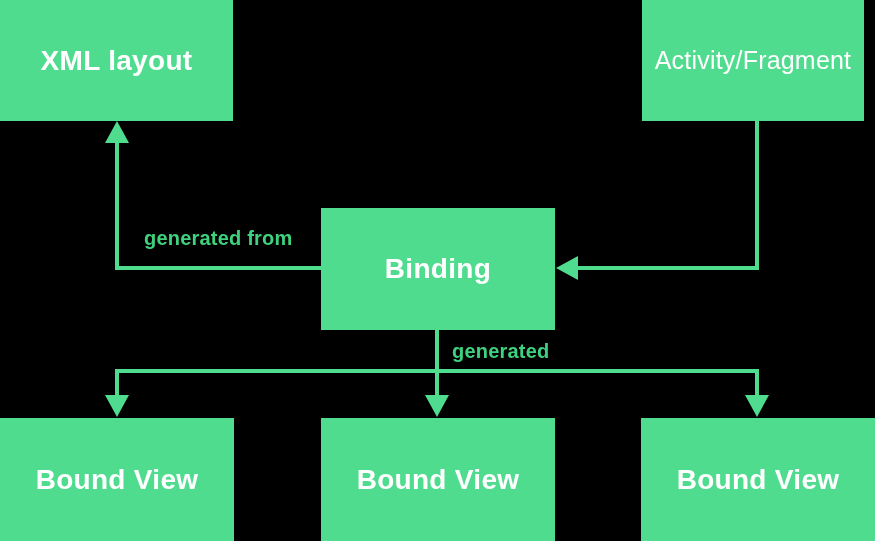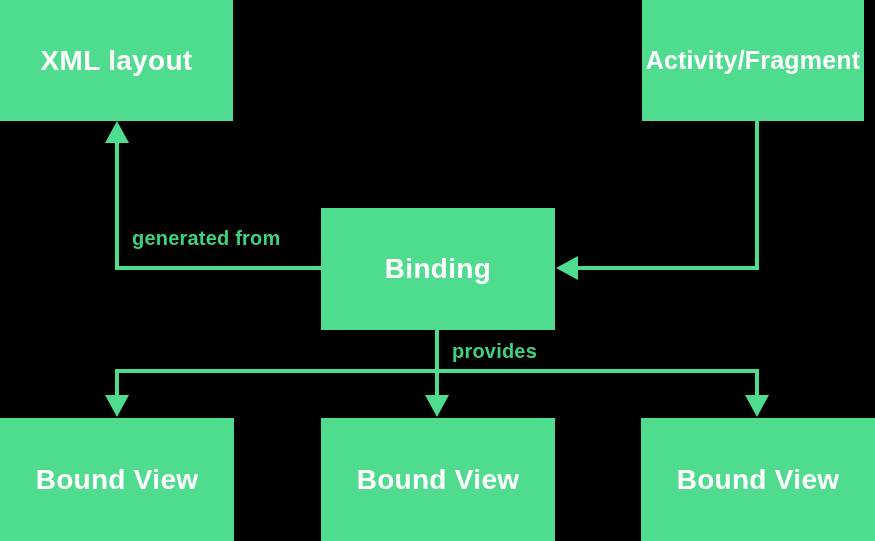--- a/index.html
+++ b/index.html
@@ -26,21 +26,21 @@
     display: flex;
     align-items: center;
     justify-content: center;
     text-align: center;
     font-weight: bold;
     font-size: 28px;
     letter-spacing: 0.3px;
   }
   .node-xml      { left: 0px;   top: 0px;   width: 233px; height: 121px; }
   .node-activity { left: 642px; top: 0px;   width: 222px; height: 121px;
-                   font-weight: bold; font-size: 25px; letter-spacing: 0.2px; }
+                   font-weight: normal; font-size: 25px; letter-spacing: 0.2px; }
   .node-binding  { left: 321px; top: 208px; width: 234px; height: 122px;
                    flex-direction: row; line-height: 36px; }
   .node-bound1   { left: 0px;   top: 418px; width: 234px; height: 123px; }
   .node-bound2   { left: 321px; top: 418px; width: 234px; height: 123px; }
   .node-bound3   { left: 641px; top: 418px; width: 234px; height: 123px; }
 
   .edge-line { position: absolute; background: var(--color-edge); }
   
   .gf-h { left: 115px; top: 266px; width: 206px; height: 4px; }
   .gf-v { left: 115px; top: 141px; width: 4px;  height: 129px; }
@@ -71,21 +71,21 @@
   .ah-d1 { left: 105px; } .ah-d2 { left: 425px; } .ah-d3 { left: 745px; }
 
   .edge-label {
     position: absolute;
     color: var(--color-edge_label);
     font-weight: bold;
     font-size: 20px;
     letter-spacing: 0.2px;
     white-space: nowrap;
   }
-  .lbl-generated   { left: 132px; top: 227px; text-align: right; }
+  .lbl-generated   { left: 144px; top: 227px; text-align: right; }
   .lbl-instantiate { left: 598px; top: 230px; }
   .lbl-provides    { left: 452px; top: 340px; }
 </style>
 </head>
 <body>
 
 <div class="canvas">
 
   <div class="node node-xml">XML layout</div>
 
@@ -109,15 +109,15 @@
   <div class="ah-left"></div>
 
   <div class="edge-line pr-stem"></div>
   <div class="edge-line pr-branch"></div>
   <div class="edge-line pr-d1"></div>
   <div class="edge-line pr-d2"></div>
   <div class="edge-line pr-d3"></div>
   <div class="ah-down ah-d1"></div>
   <div class="ah-down ah-d2"></div>
   <div class="ah-down ah-d3"></div>
-  <div class="edge-label lbl-provides">provides</div>
+  <div class="edge-label lbl-provides">generated</div>
 
 </div>
 
 </body></html>

